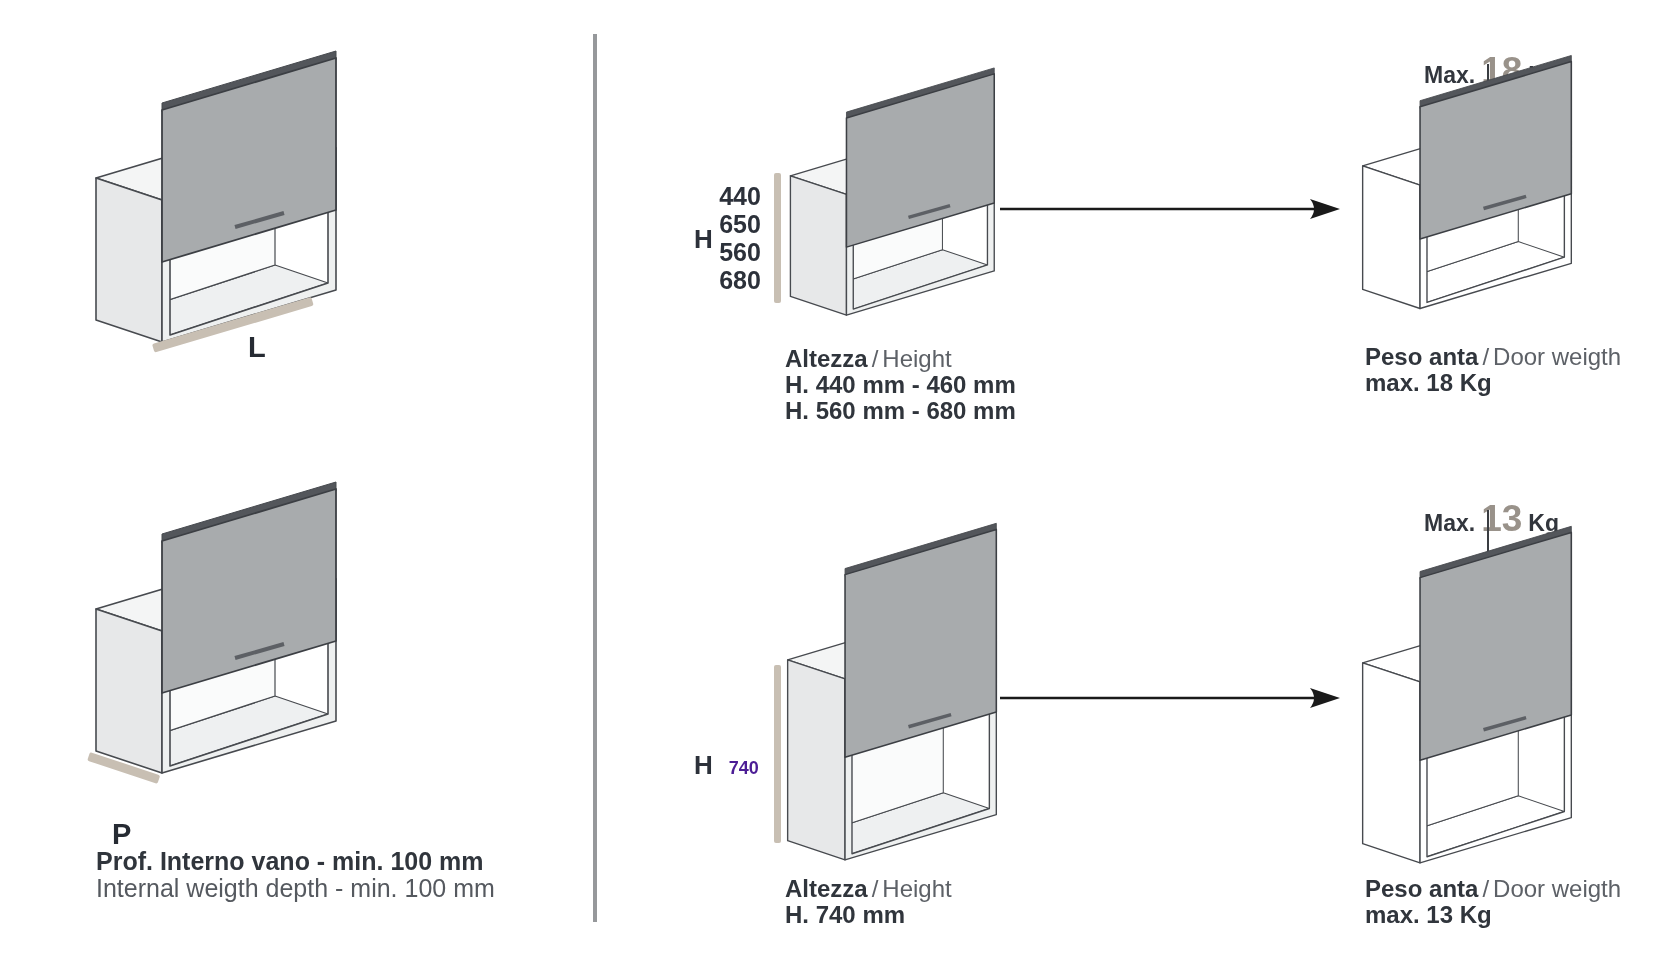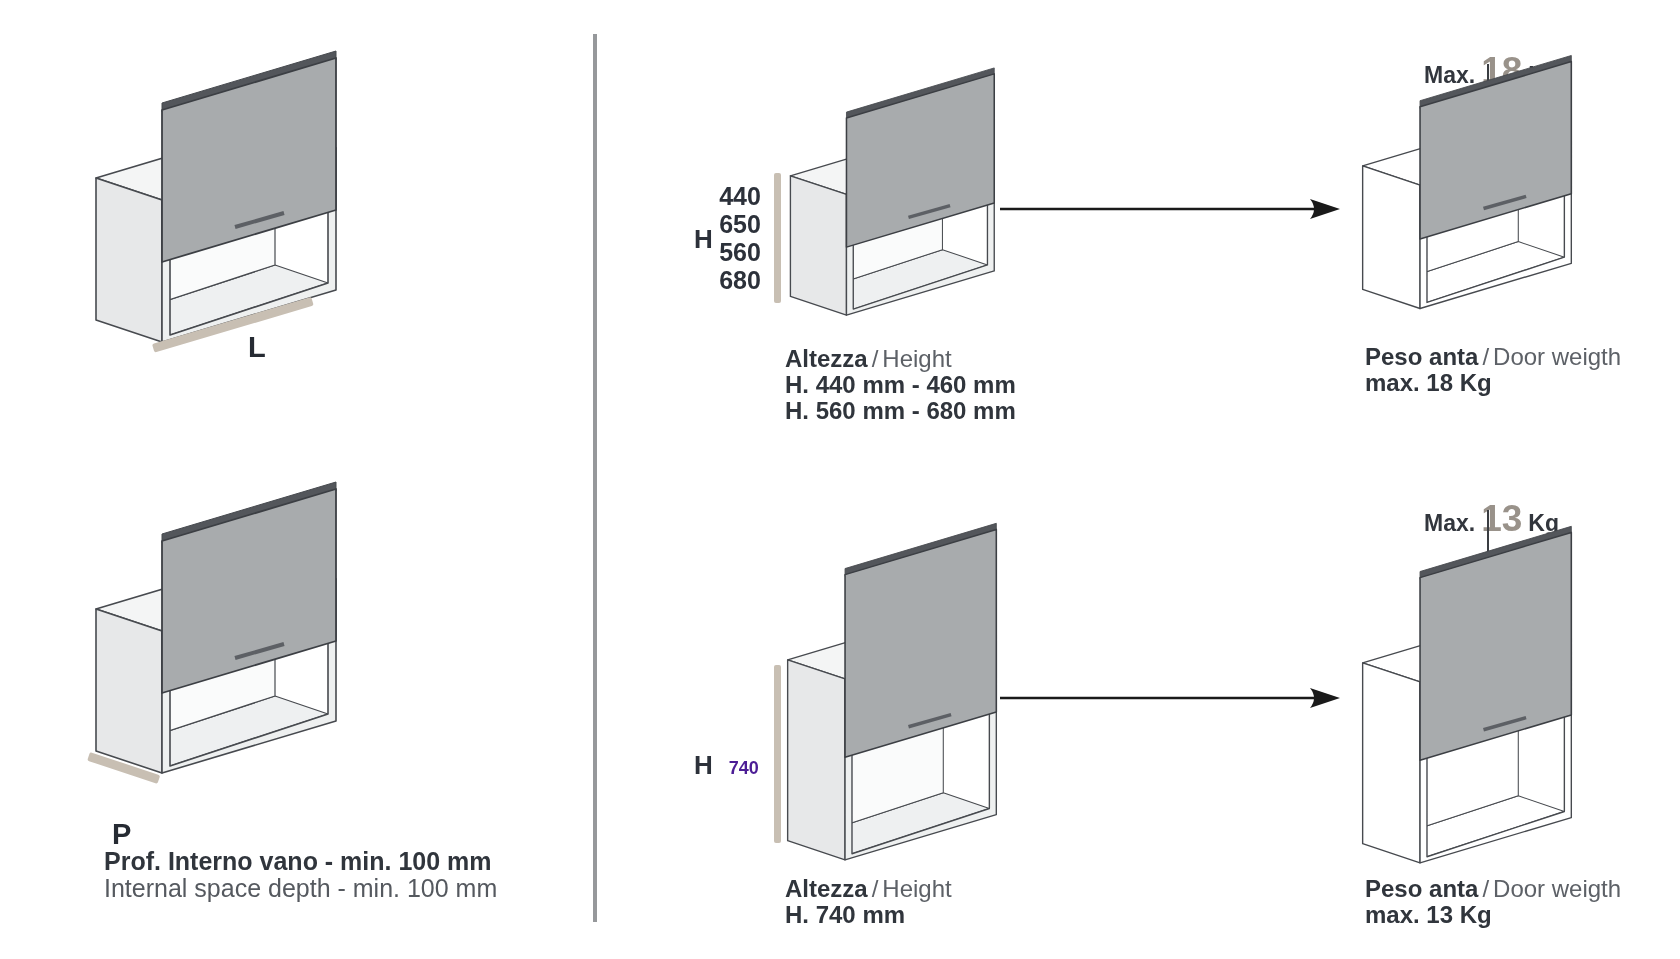--- a/index.html
+++ b/index.html
@@ -100,23 +100,23 @@
       <br>
     </div>
   </div>
 
   <div>
     <svg class="cab" style="left:78px; top:455px;" width="360" height="345" viewBox="0 0 360 345">
         <use href="#cab-wide"></use>
       </svg>
     <div class="beige-bar rot-p" style="left:90px; top:752px; width:74px; height:9px;"></div>
     <div class="dim-label" style="left:112px; top:818px;">P</div>
-    <div class="cap big" style="left:104px; top:848px;">
+    <div class="cap big" style="left:96px; top:848px;">
       <span class="it">Prof. Interno vano - min. 100 mm</span><br>
-      <span class="sub">Internal space depth - min. 100 mm</span>
+      <span class="sub">Internal weigth depth - min. 100 mm</span>
     </div>
   </div>
 
   <div>
     <div class="h-label" style="left:694px; top:224px;">H</div>
     <div class="ticks" style="left:712px; top:182px;">
       <span>440</span>
       <span>650</span>
       <span>560</span>
       <span>680</span>

